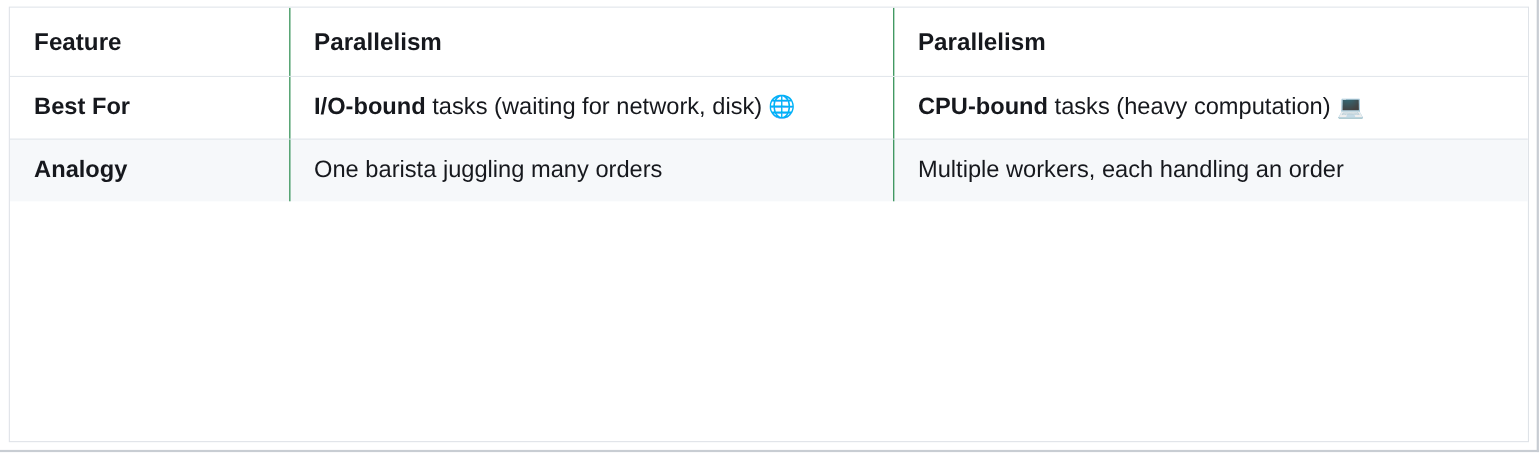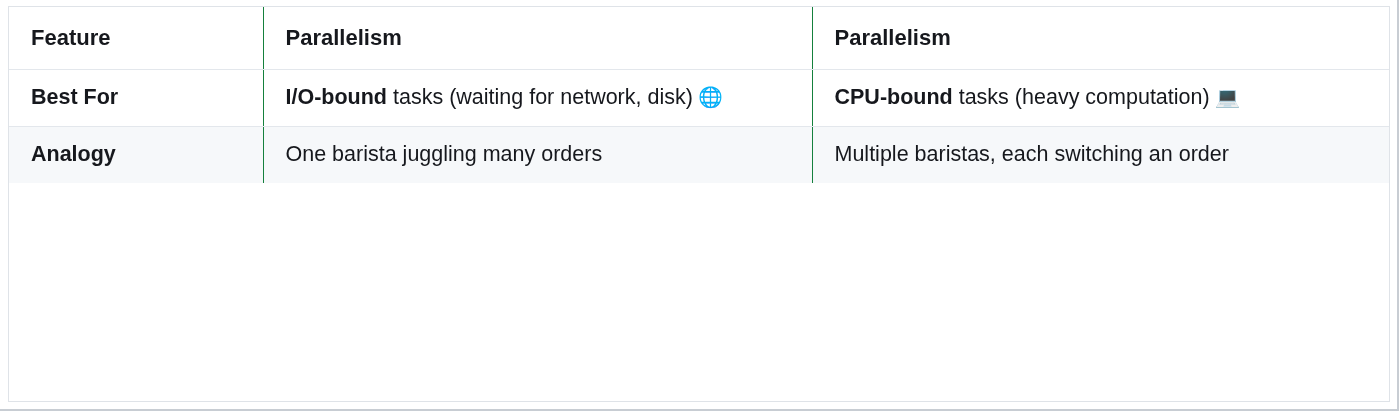--- a/index.html
+++ b/index.html
@@ -121,18 +121,18 @@
       </thead>
       <tbody id="tbody">
           <tr class="odd">
             <td class="feature-cell">Best For</td>
             <td><span class="bold">I/O-bound</span><span class="cell-text"> tasks (waiting for network, disk) </span><span class="emoji">🌐</span></td>
             <td><span class="bold">CPU-bound</span><span class="cell-text"> tasks (heavy computation) </span><span class="emoji">💻</span></td>
           </tr>
           <tr class="even">
             <td class="feature-cell">Analogy</td>
             <td><span class="cell-text">One barista juggling many orders</span></td>
-            <td><span class="cell-text">Multiple baristas, each switching an order</span></td>
+            <td><span class="cell-text">Multiple workers, each handling an order</span></td>
           </tr>
         </tbody>
     </table>
   </div>
 </div>
 
 </body></html>

